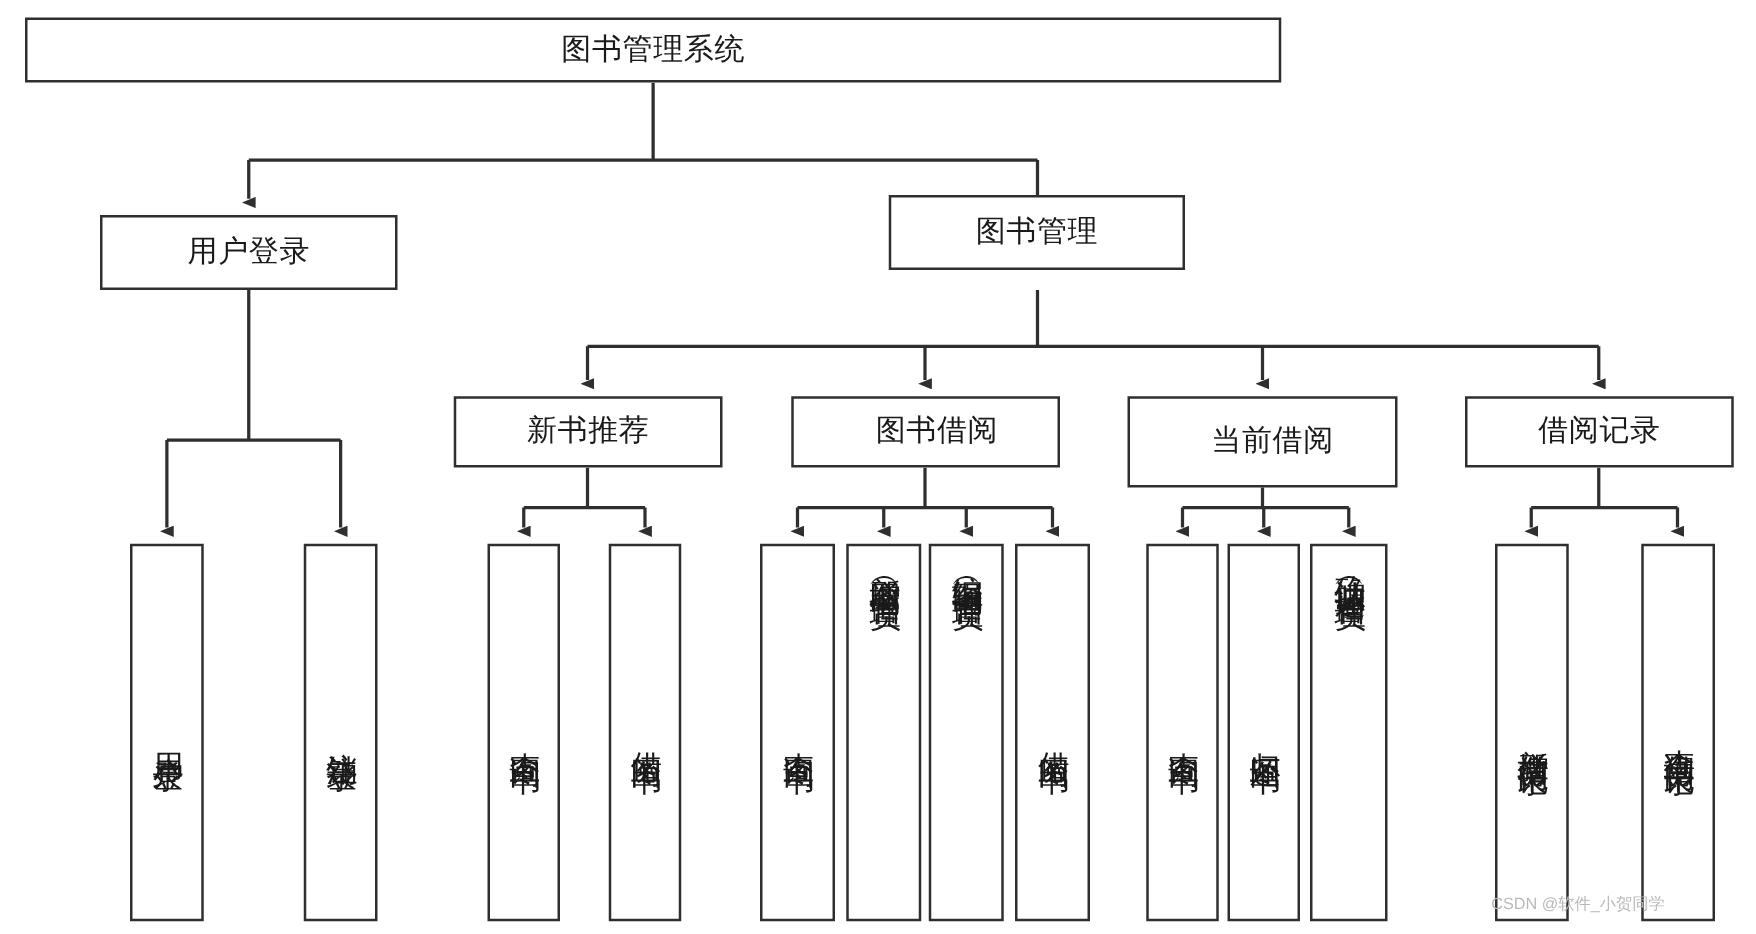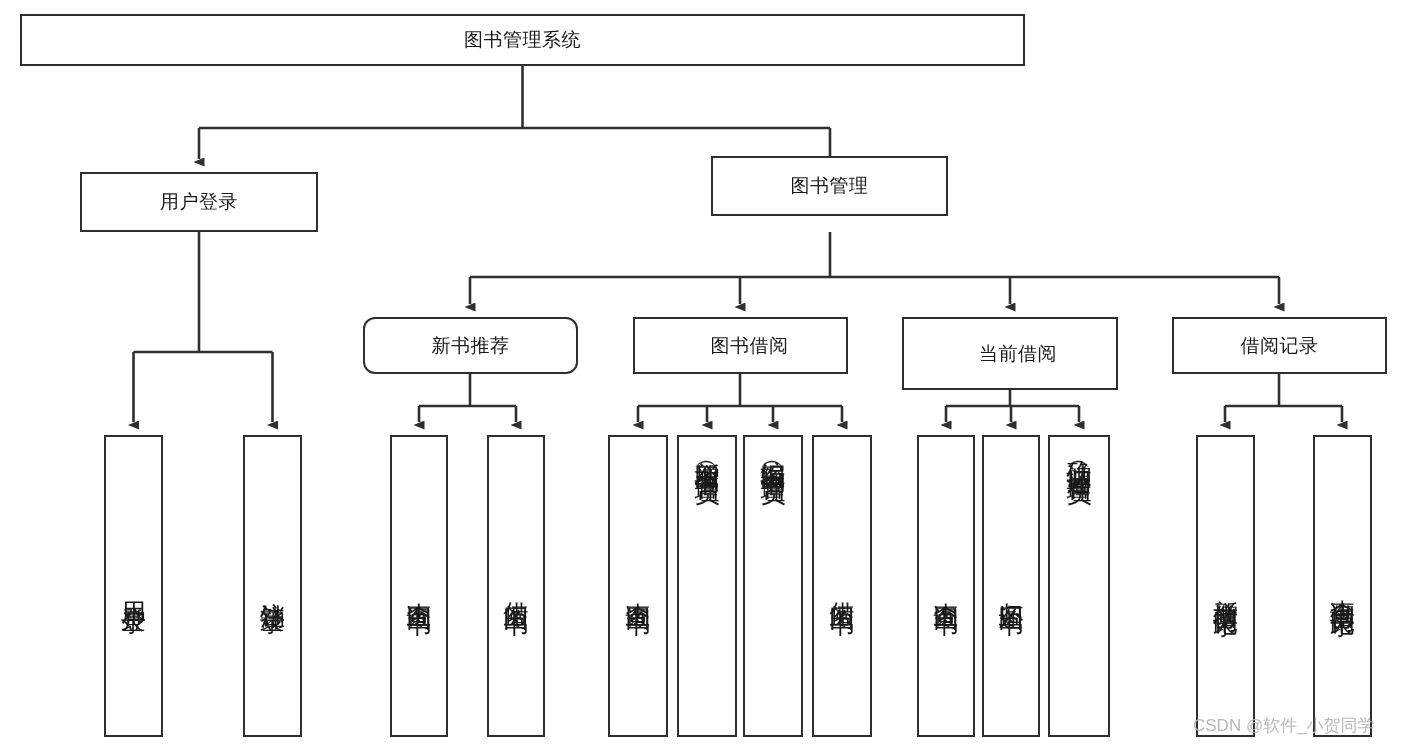--- a/index.html
+++ b/index.html
@@ -38,42 +38,42 @@
     justify-content: center;
     overflow: hidden;
   }
   .node-label {
     color: #1a1a1a;
     text-align: center;
     line-height: 1.12;
     white-space: pre;
   }
   .node-horizontal .node-label {
-    font-size: 19px;
+    font-size: 24px;
     letter-spacing: 0.5px;
   }
   .node-vertical {
     align-items: flex-start;
     padding-top: 4px;
   }
   .node-vertical .node-label {
     writing-mode: vertical-rl;
     text-orientation: upright;
     font-size: 25px;
     letter-spacing: 3px;
     line-height: 1;
   }
   .node-vertical.align-center {
     align-items: center;
   }
   #watermark {
     position: absolute;
     left: 1193px;
     top: 714px;
-    font-size: 17px;
+    font-size: 13px;
     color: #b9b9b9;
     white-space: nowrap;
     font-family: "Liberation Sans", sans-serif;
     pointer-events: none;
   }
 </style>
 </head>
 <body>
 
 <div id="diagram-root">
@@ -148,21 +148,21 @@
     <span class="node-label">图书管理系统</span>
   </div>
 
   <div class="node-box node-horizontal" style="left: 80px; top: 172px; width: 238px; height: 60px;">
     <span class="node-label">用户登录</span>
   </div>
   <div class="node-box node-horizontal" style="left: 711px; top: 156px; width: 237px; height: 60px;">
     <span class="node-label">图书管理</span>
   </div>
 
-  <div class="node-box node-horizontal" style="left: 363px; top: 317px; width: 215px; height: 57px; border-radius: 12px;">
+  <div class="node-box node-horizontal" style="left: 363px; top: 317px; width: 215px; height: 57px;">
     <span class="node-label">新书推荐</span>
   </div>
   <div class="node-box node-horizontal" style="left: 633px; top: 317px; width: 215px; height: 57px; padding-left: 18px;">
     <span class="node-label">图书借阅</span>
   </div>
   <div class="node-box node-horizontal" style="left: 902px; top: 317px; width: 216px; height: 73px; padding-left: 16px;">
     <span class="node-label">当前借阅</span>
   </div>
   <div class="node-box node-horizontal" style="left: 1172px; top: 317px; width: 215px; height: 57px; font-family: Liberation Serif, serif;">
     <span class="node-label">借阅记录</span>

